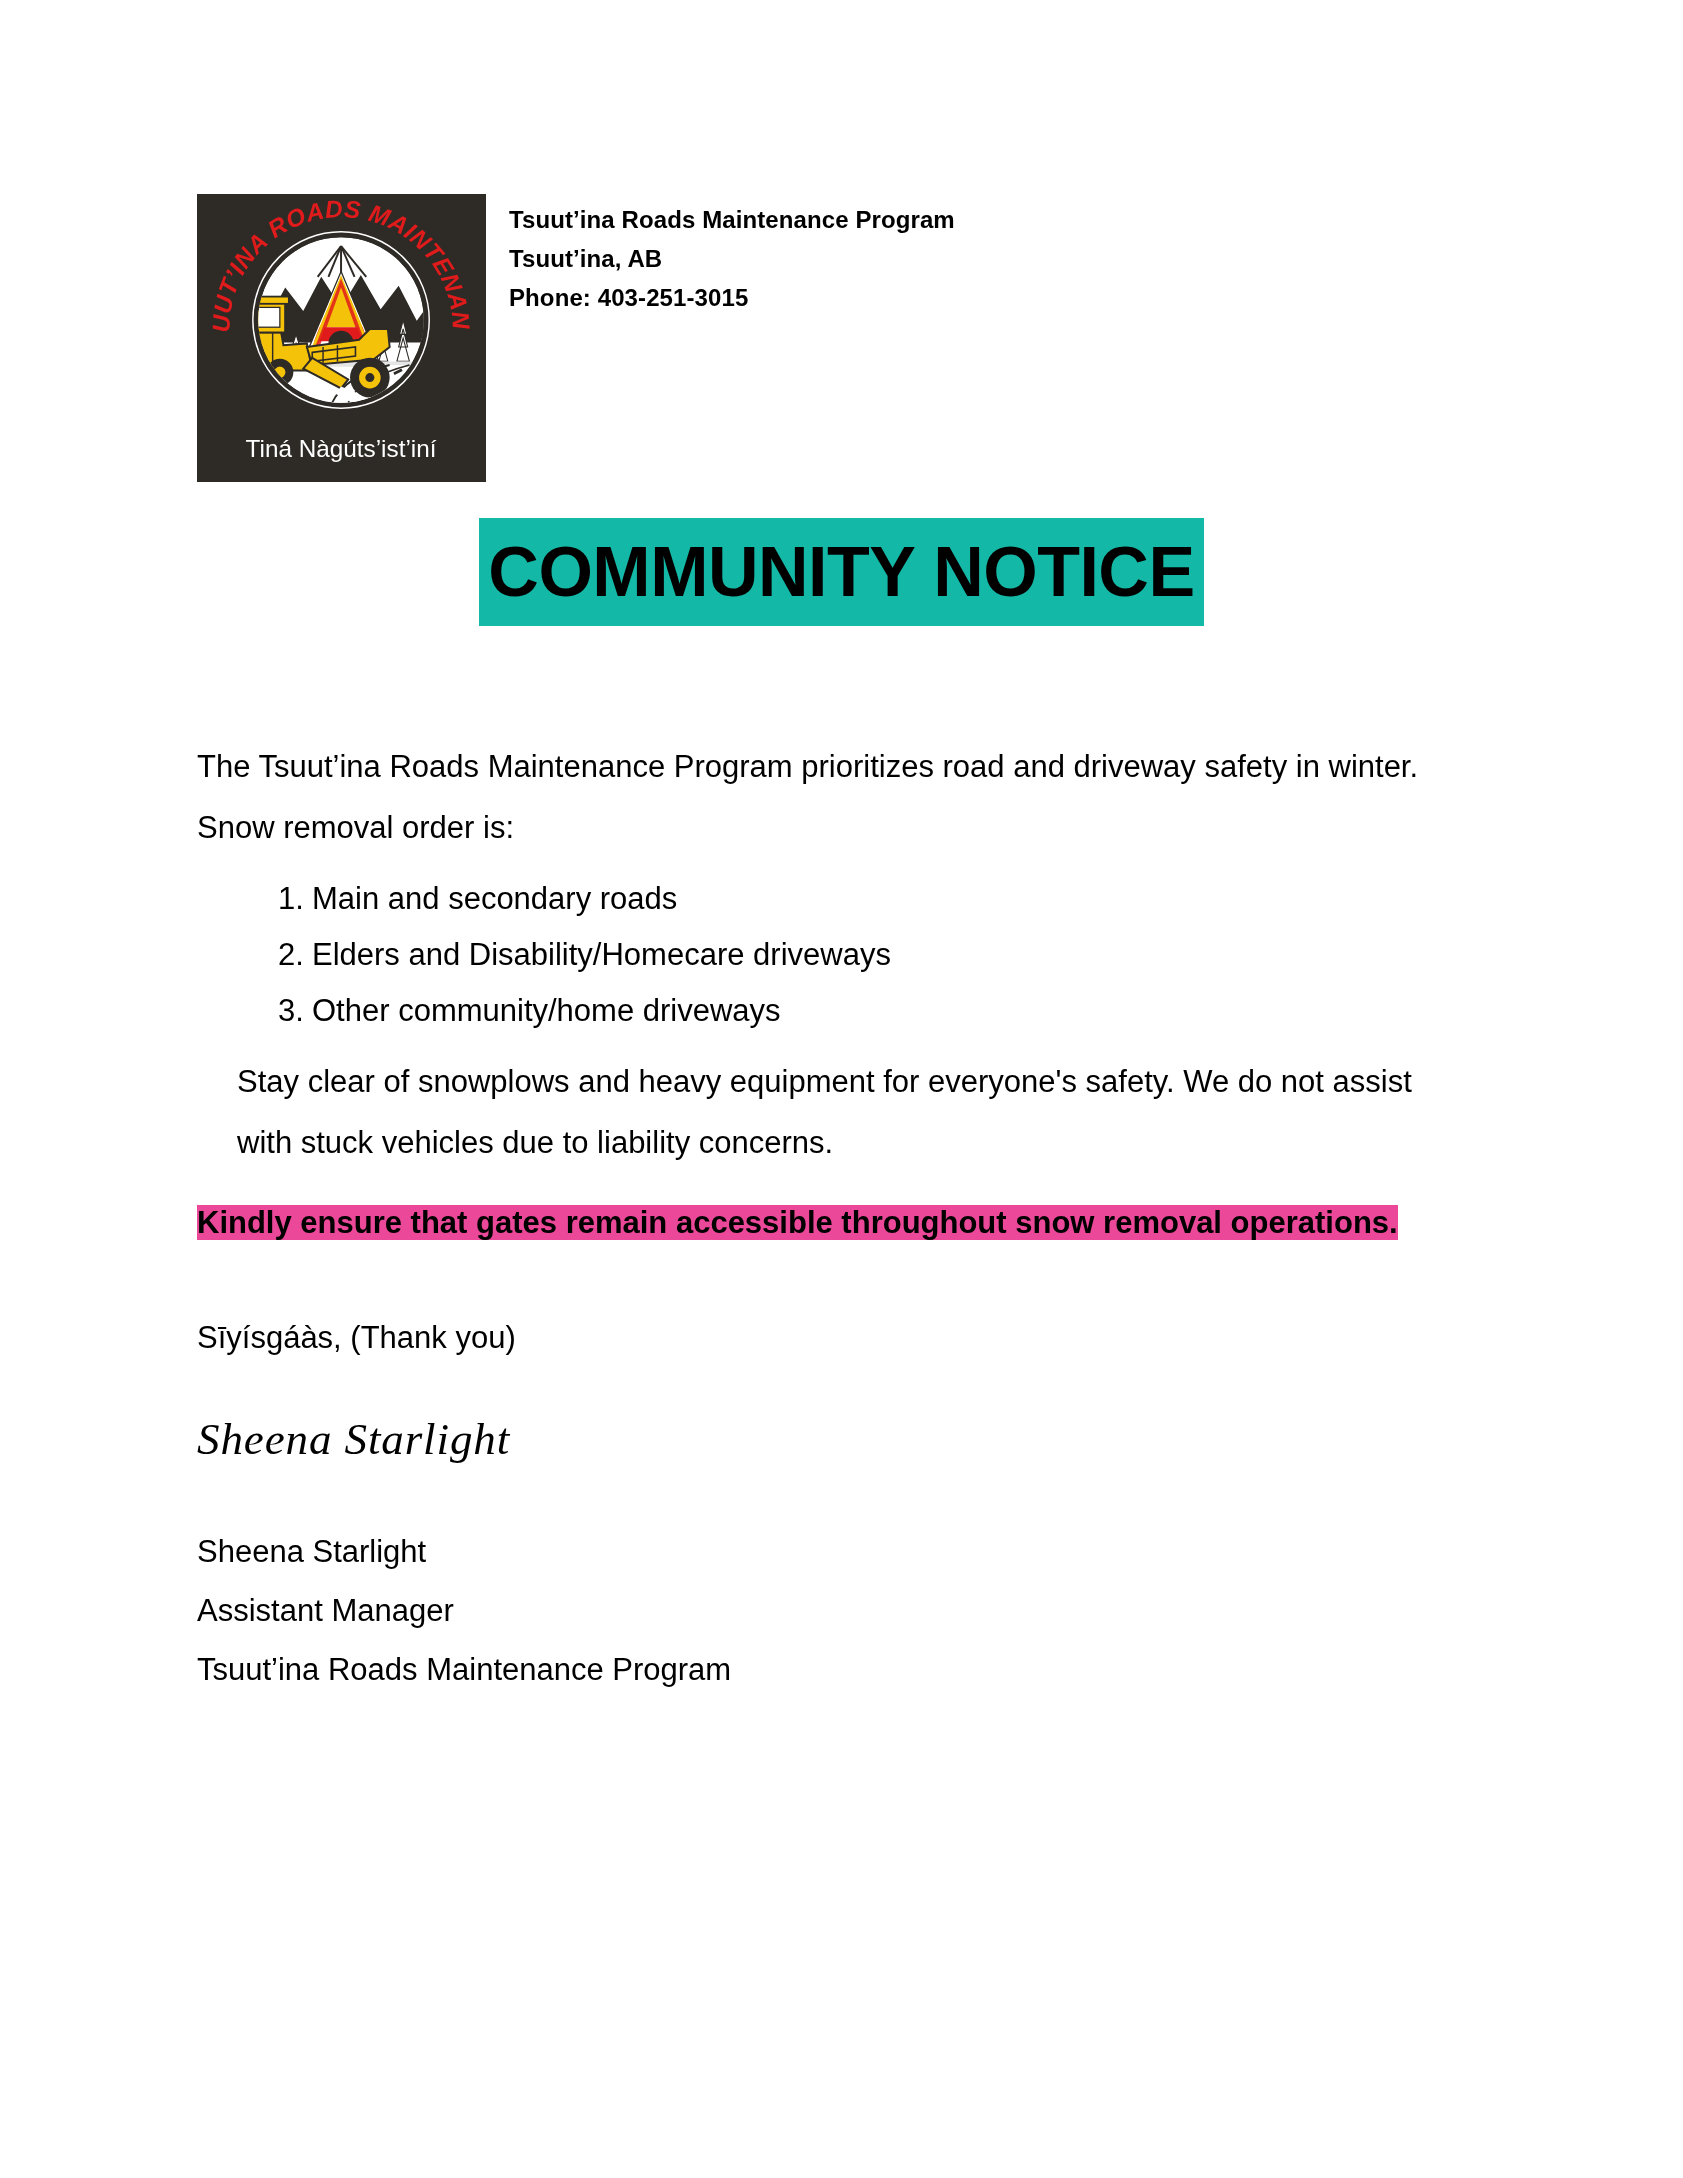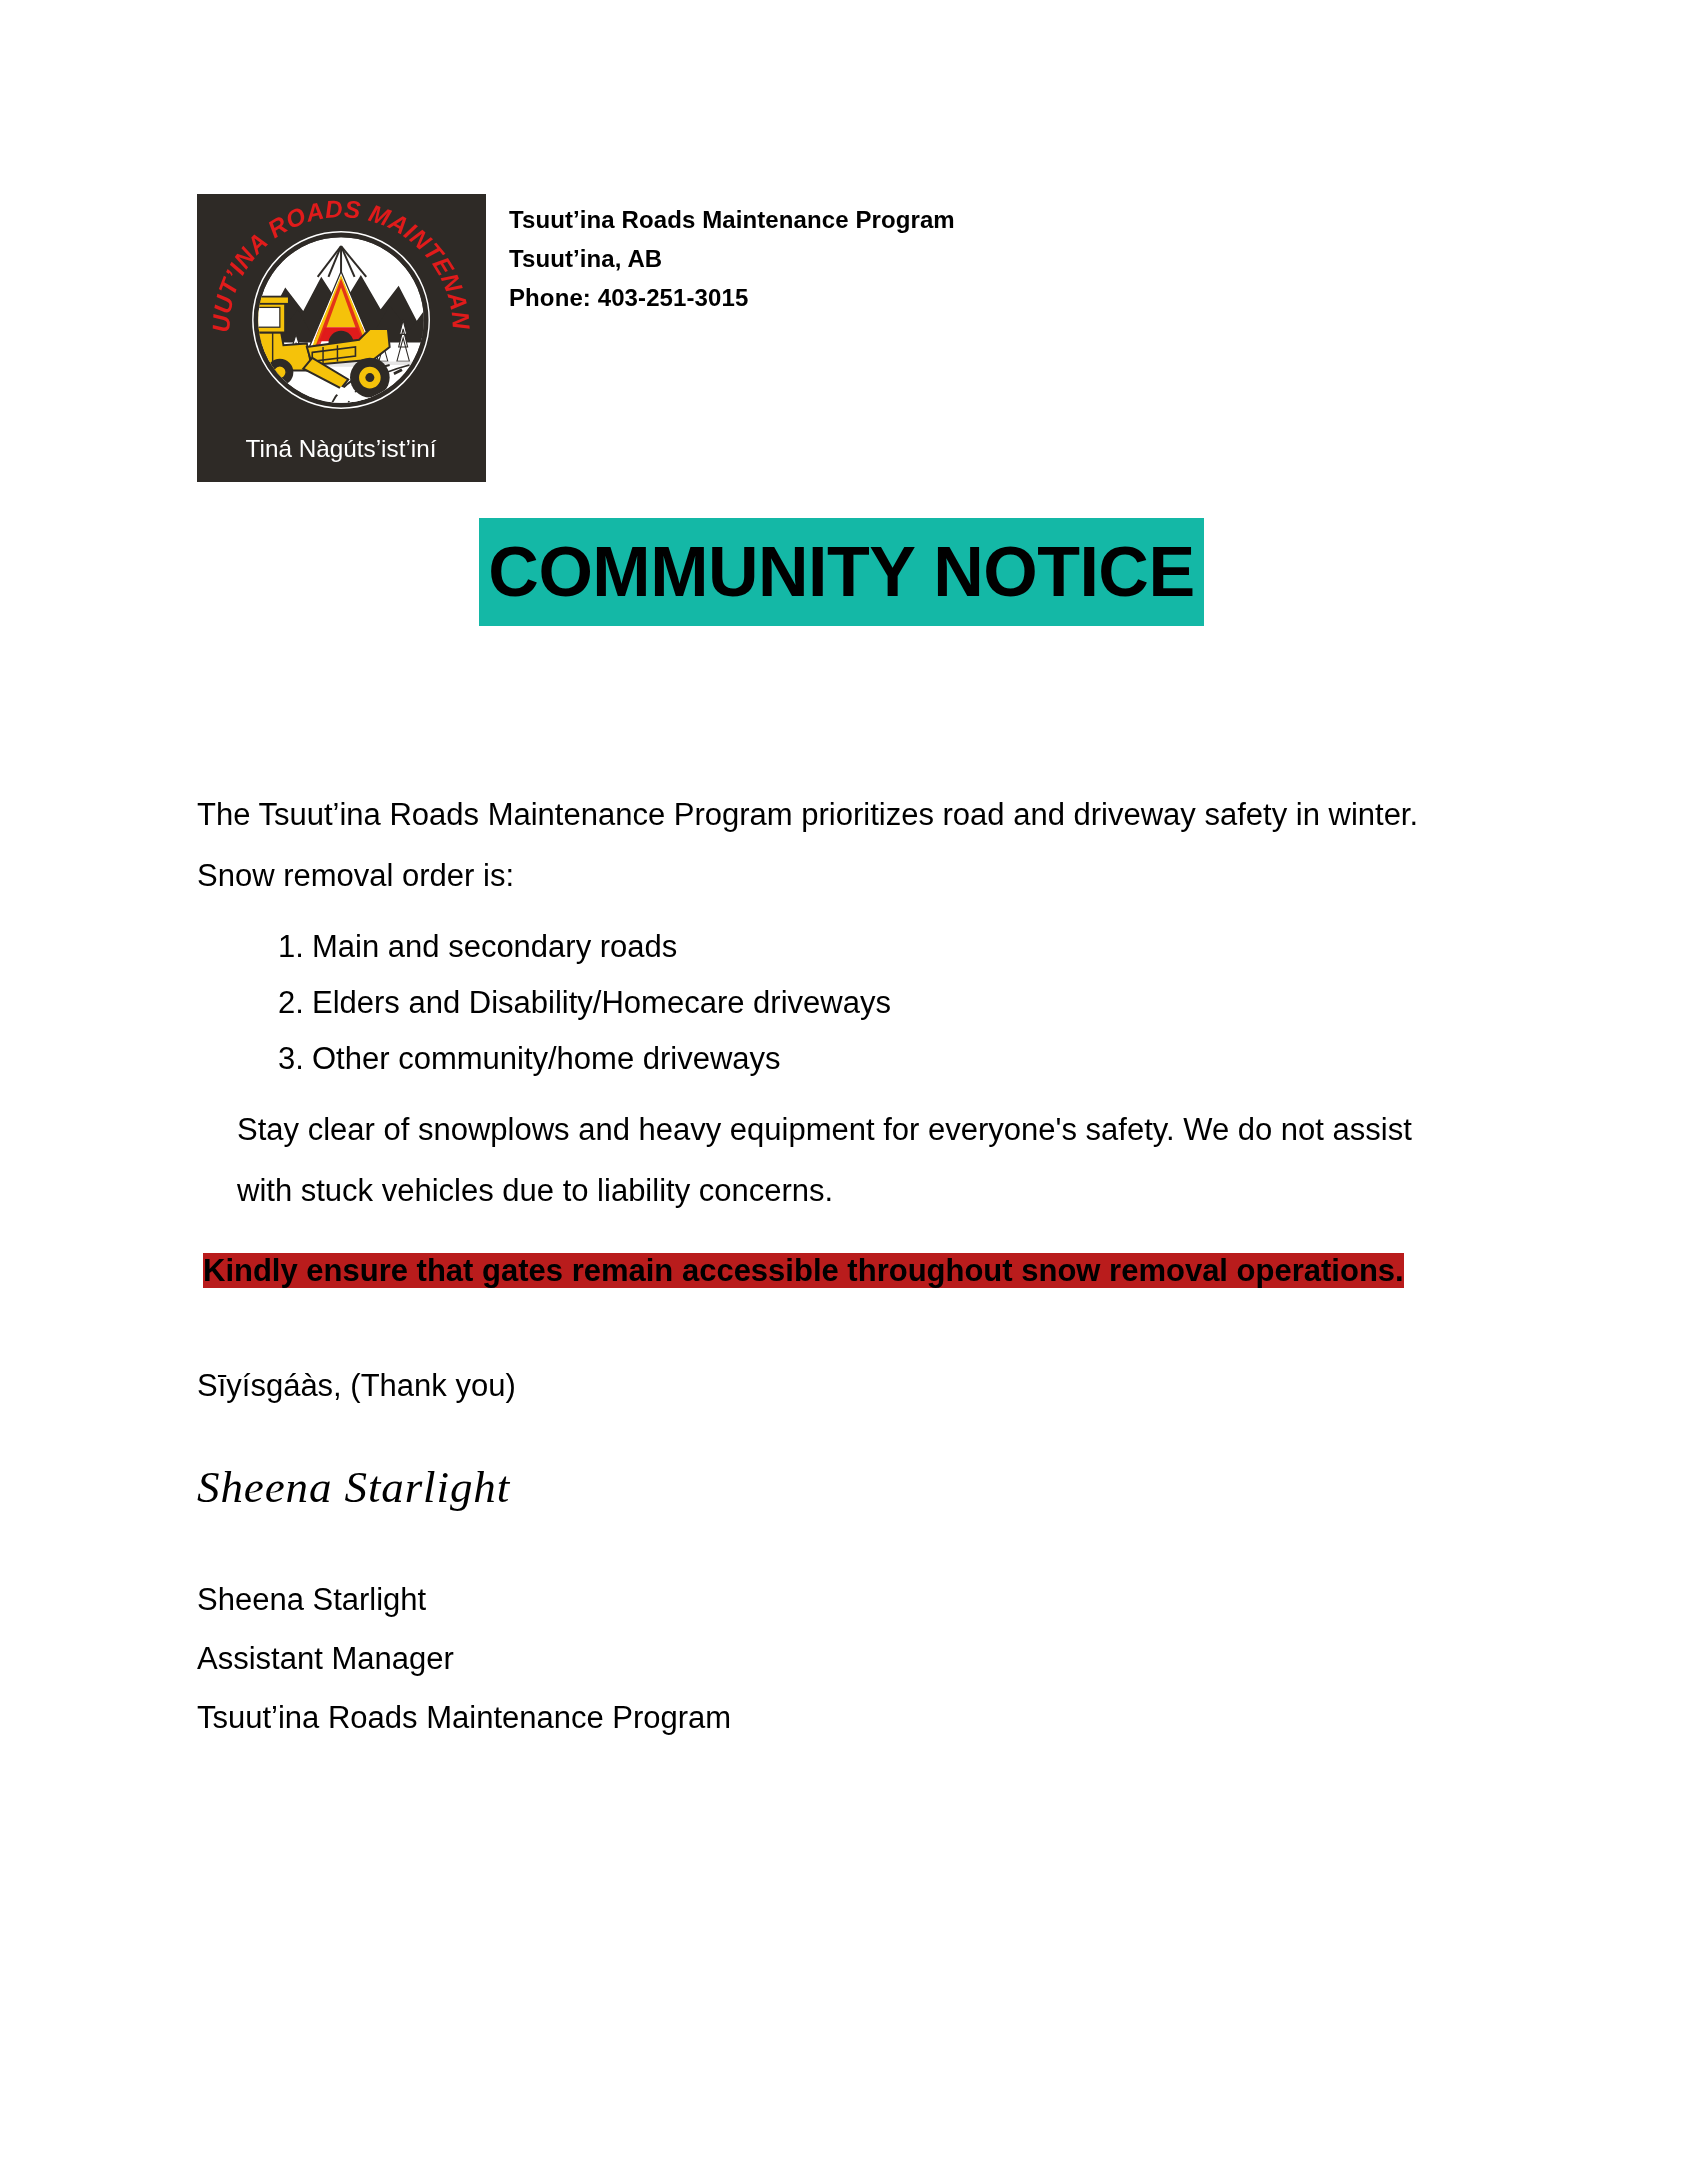--- a/index.html
+++ b/index.html
@@ -50,21 +50,21 @@
     font-weight:bold;
     line-height:108px;
     letter-spacing:-0.5px;
     padding:0 9px;
     color:#000;
   }
 
   
   .body-area {
     position:absolute;
-    left:197px; top:784px;
+    left:197px; top:736px;
     width:1278px;
     font-size:31px;
     line-height:61px;
   }
   .para { margin-bottom:0; }
   .para.p-intro { margin-bottom:12.6px; }
 
   ol.ordered {
     list-style:none;
     counter-reset:li;
@@ -85,23 +85,22 @@
     text-align:left;
   }
 
   .para.p-safety { margin-top:12.6px; margin-bottom:18px;margin-left:40px; }
 
   .para.p-highlight {
     font-weight:bold;
     line-height:63px;
   }
   .para.p-highlight .hl {
-    background:#b91c1c;
+    background:#ec4899;
     box-decoration-break:clone;
-    margin-left:6px;
     -webkit-box-decoration-break:clone;
   }
 
   .spacer-a { height:56px; }
 
   .para.p-thanks { line-height:56px; }
 
   .signature {
     font-family:"Liberation Serif", serif;
     font-style:italic;

